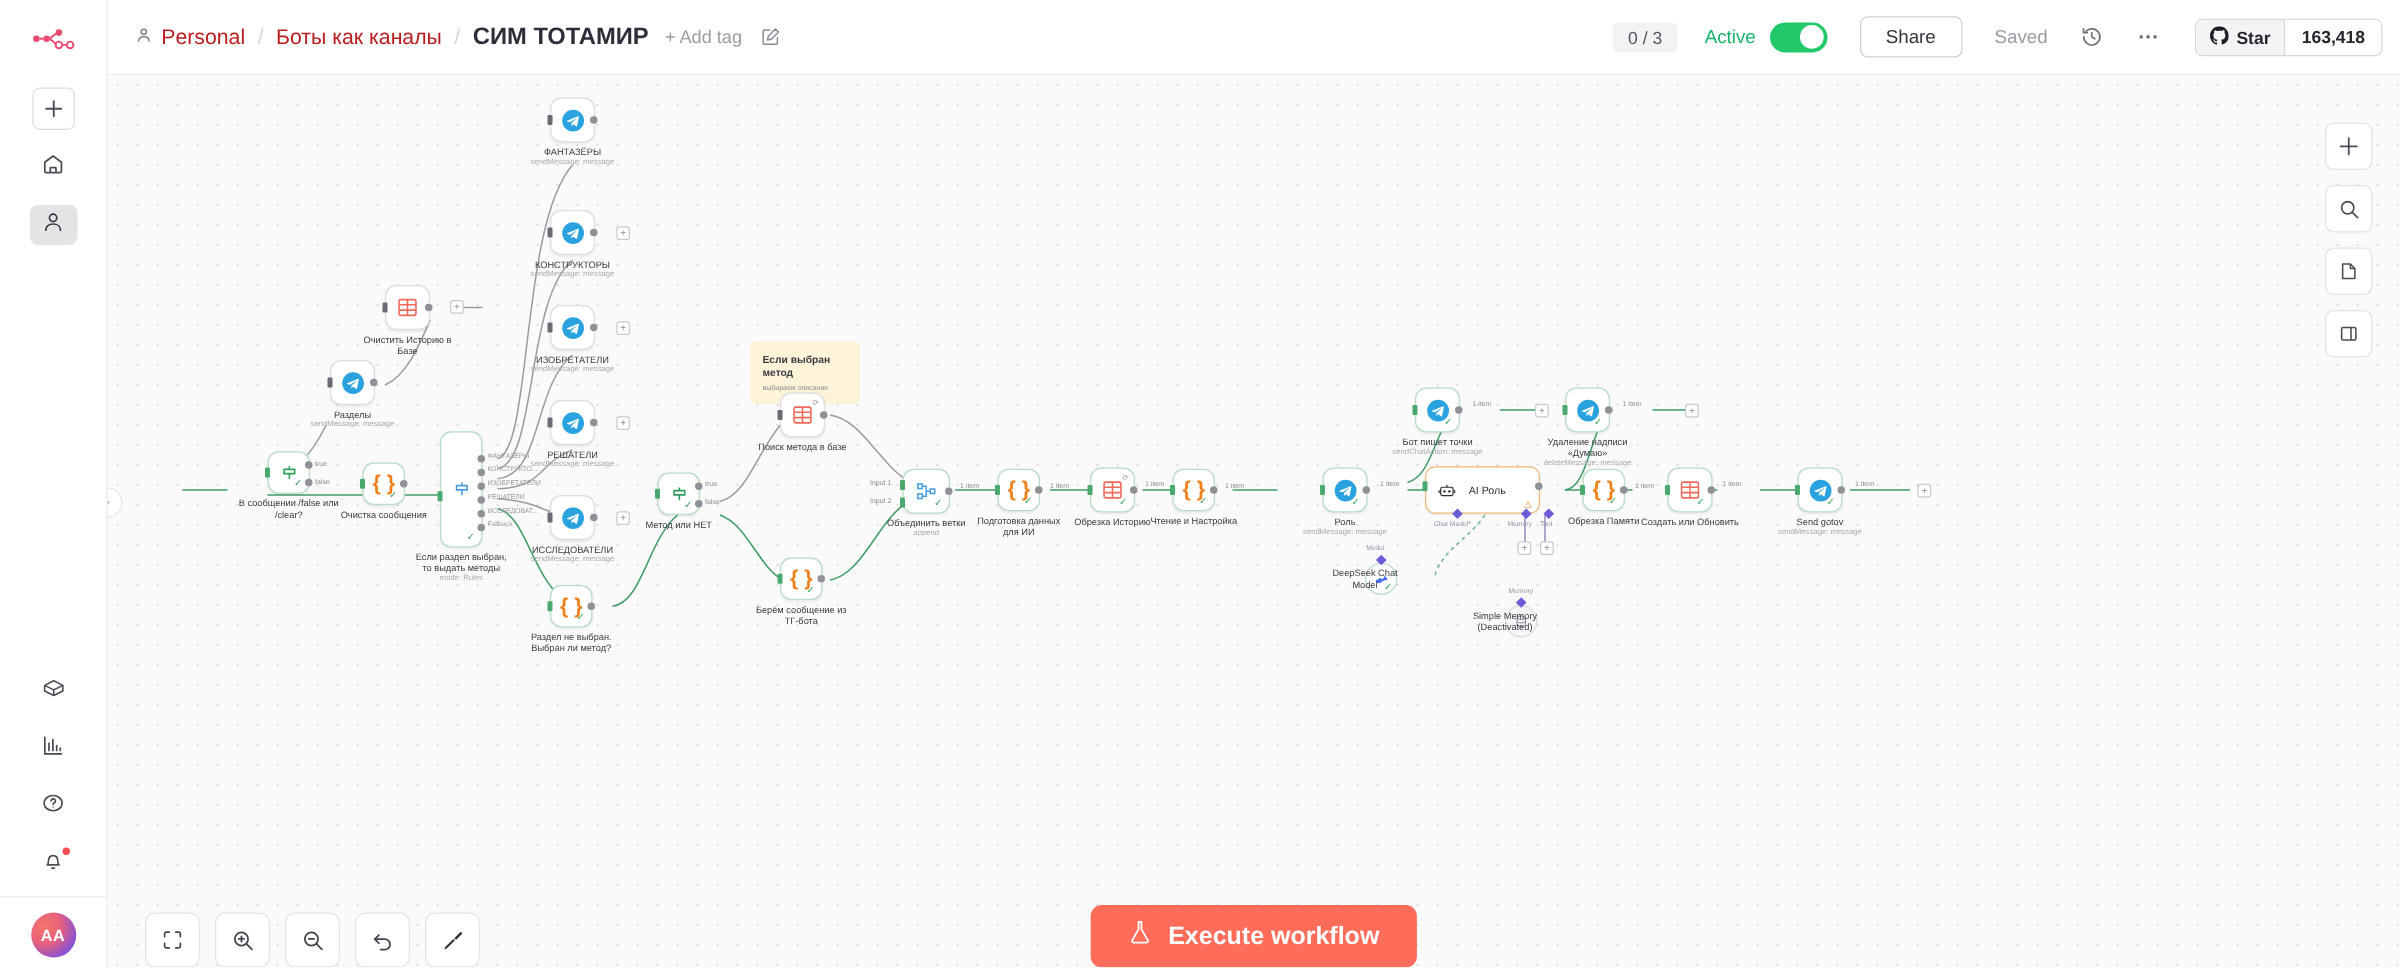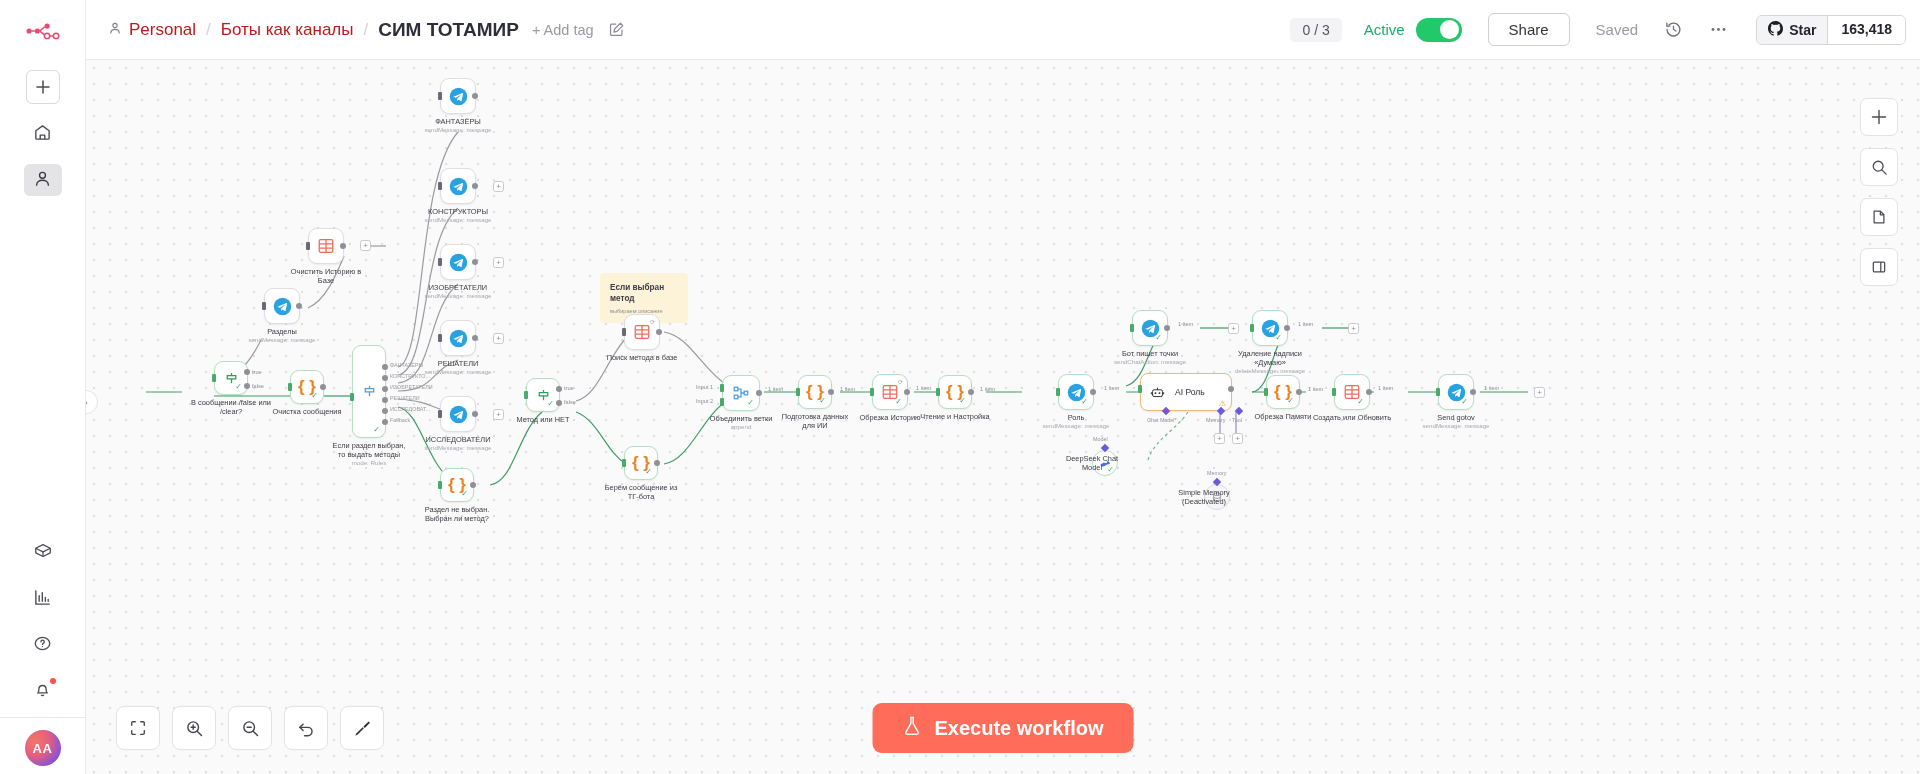--- a/index.html
+++ b/index.html
@@ -198,21 +198,21 @@
   }
   .sqbtn {
     width: 38px; height: 38px; background: #fff; border: 1px solid #e2e2e7;
     border-radius: 7px; display: flex; align-items: center; justify-content: center;
     cursor: pointer; color: #4a4a55;
   }
 
   
   .bottombar {
     position: absolute; left: 0; right: 0; bottom: 0; height: 92px;
-    display: flex; align-items: center; z-index: 14; pointer-events: none;
+    display: flex; align-items: flex-end; z-index: 14; pointer-events: none;
   }
   .zoomtools { display: flex; gap: 12px; margin-left: 30px; pointer-events: auto; }
   .ztbtn {
     width: 44px; height: 44px; background: #fff; border: 1px solid #e2e2e7;
     border-radius: 8px; display: flex; align-items: center; justify-content: center;
     cursor: pointer; color: #44444e;
   }
   .exec-wrap { position:absolute; left: 50%; transform: translateX(-50%); pointer-events:auto;}
   .btn-exec {
     background: #ff6d5a; color: #fff; border: none; border-radius: 9px;

